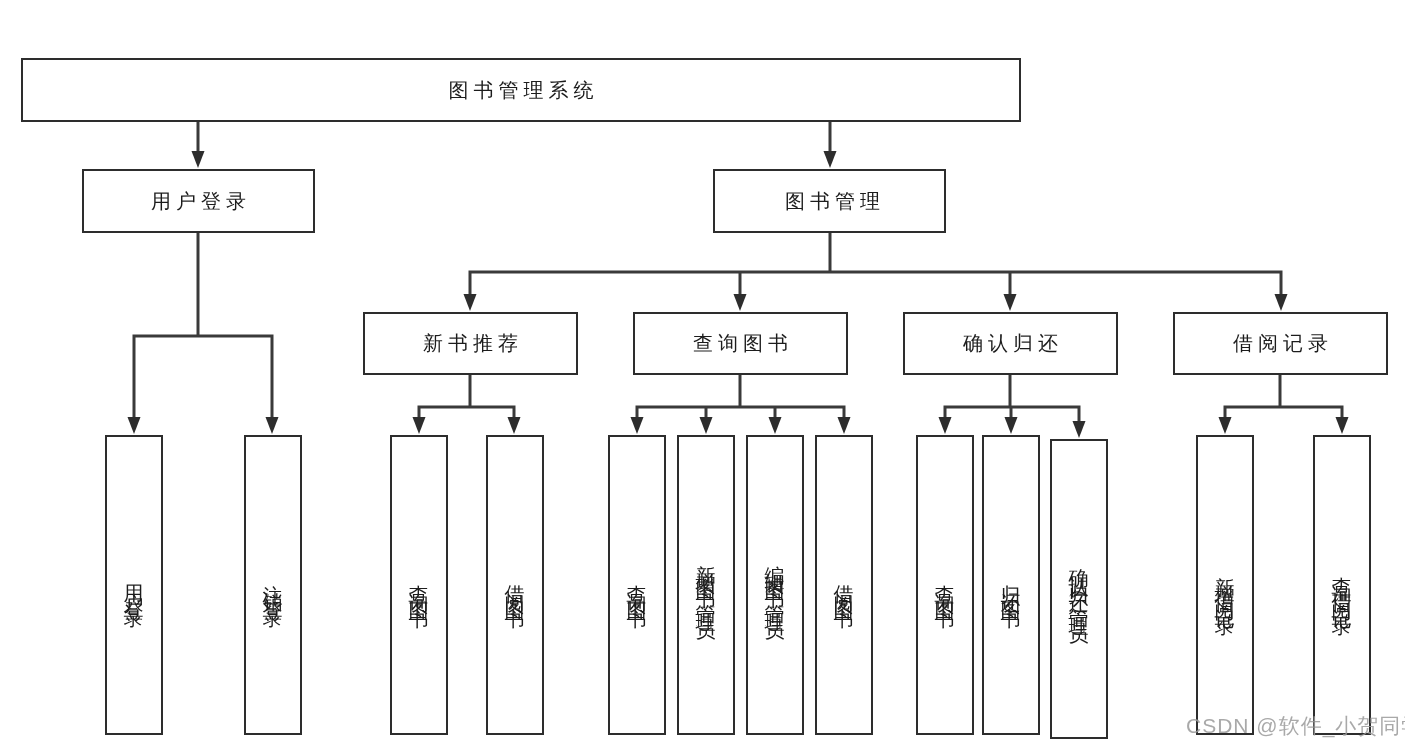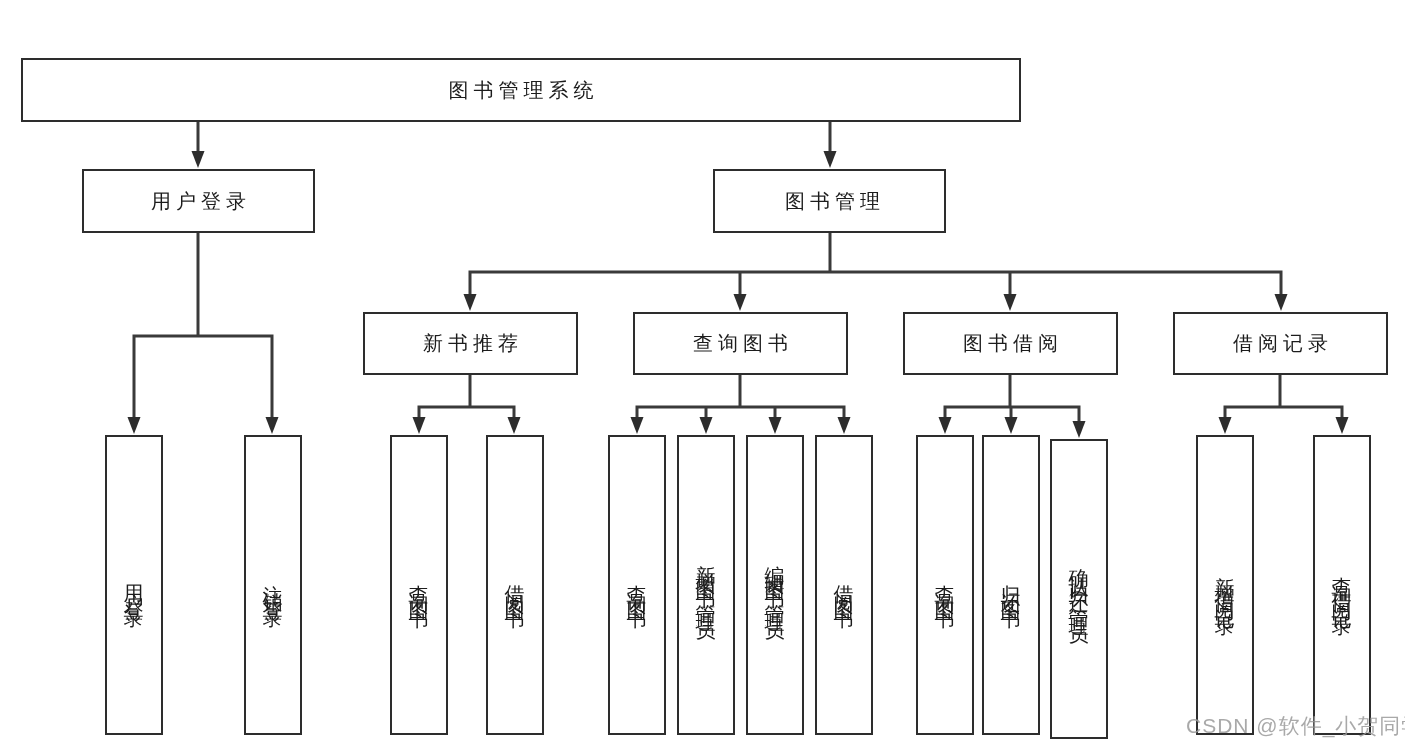--- a/index.html
+++ b/index.html
@@ -139,21 +139,21 @@
     <span class="hlabel">图书管理</span>
   </div>
 
   <div class="box" style="left:363px; top:312px; width:215px; height:63px;">
     <span class="hlabel">新书推荐</span>
   </div>
   <div class="box" style="left:633px; top:312px; width:215px; height:63px;">
     <span class="hlabel">查询图书</span>
   </div>
   <div class="box" style="left:903px; top:312px; width:215px; height:63px;">
-    <span class="hlabel">图书借阅</span>
+    <span class="hlabel">确认归还</span>
   </div>
   <div class="box" style="left:1173px; top:312px; width:215px; height:63px;">
     <span class="hlabel">借阅记录</span>
   </div>
 
   <div class="leaf" style="left:105px;">
     <span class="vtext">用户登录</span>
   </div>
   <div class="leaf" style="left:244px;">
     <span class="vtext">注销登录</span>

